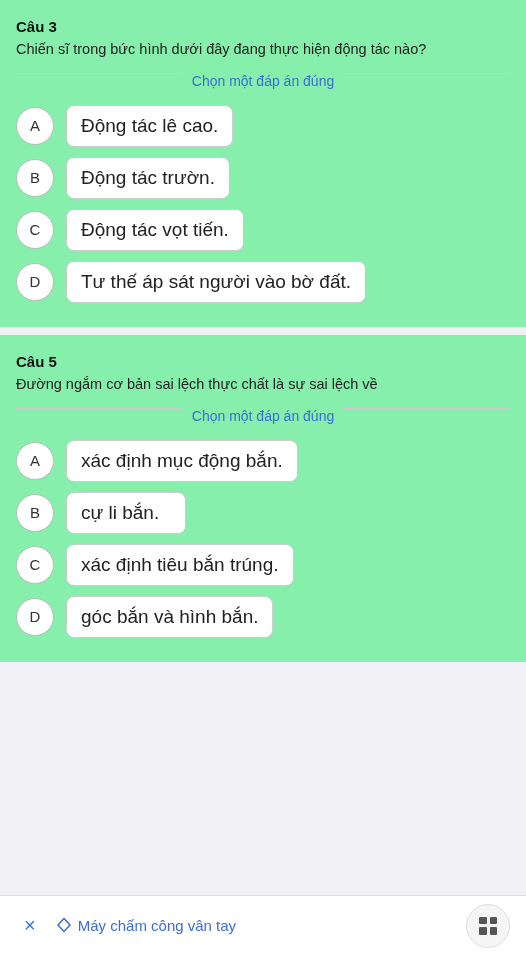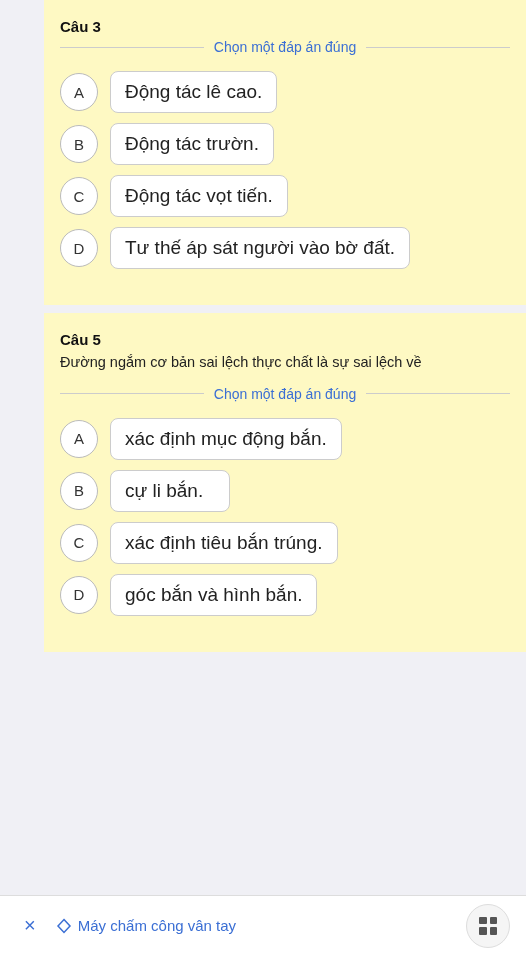--- a/index.html
+++ b/index.html
@@ -4,40 +4,38 @@
   <style>
     * { box-sizing: border-box; margin: 0; padding: 0; }
     body {
       font-family: 'Segoe UI', Arial, sans-serif;
       background: #f0f0f5;
       width: 526px;
       min-height: 955px;
       overflow-x: hidden;
     }
     .question-block {
-      background: #fef9c3;
-      padding: 18px 16px 36px 16px;
+      background: #86efac;
+      padding: 18px 16px 24px 16px;
       margin-bottom: 8px;
-      margin-left: 44px;
     }
     .question-number {
       font-weight: 700;
       font-size: 15px;
       color: #111;
       margin-bottom: 4px;
     }
     .question-text {
       font-size: 14.5px;
       color: #222;
       line-height: 1.5;
       margin-bottom: 12px;
     }
     .divider-row {
       display: flex;
-      align-items: center;
       margin-bottom: 16px;
     }
     .divider-line {
       flex: 1;
       height: 1px;
       background: #ccc;
     }
     .choose-label {
       color: #3b6fd4;
       font-size: 14px;
@@ -98,21 +96,21 @@
       font-size: 20px;
       font-weight: 300;
       cursor: pointer;
       padding: 4px 8px;
     }
     .bottom-label {
       color: #3b6fd4;
       font-size: 15px;
       font-weight: 500;
       display: flex;
-      align-items: flex-end;
+      align-items: flex-start;
       gap: 6px;
     }
     .diamond-icon {
       width: 16px;
       height: 16px;
     }
     .grid-btn {
       margin-left: auto;
       width: 44px;
       height: 44px;
@@ -134,20 +132,21 @@
     .grid-dot {
       background: #555;
       border-radius: 1px;
     }
   </style>
 </head>
 <body>
 
 <div class="question-block">
   <div class="question-number">Câu 3</div>
+  <div class="question-text">Chiến sĩ trong bức hình dưới đây đang thực hiện động tác nào?</div>
   <div class="divider-row">
     <div class="divider-line"></div>
     <span class="choose-label">Chọn một đáp án đúng</span>
     <div class="divider-line"></div>
   </div>
   <div class="answer-list">
 
     <div class="answer-item">
       <div class="circle-label">A</div>
       <div class="answer-box">Động tác lê cao.</div>

